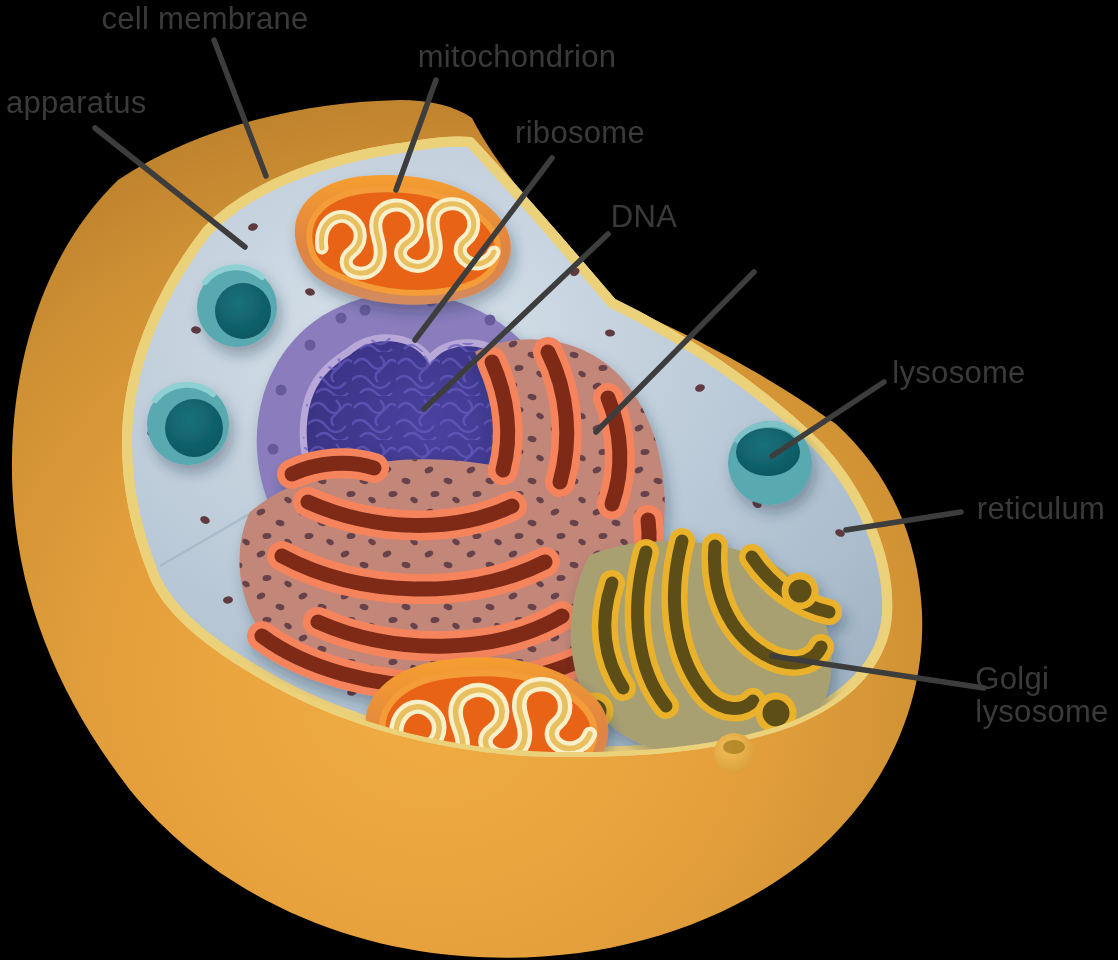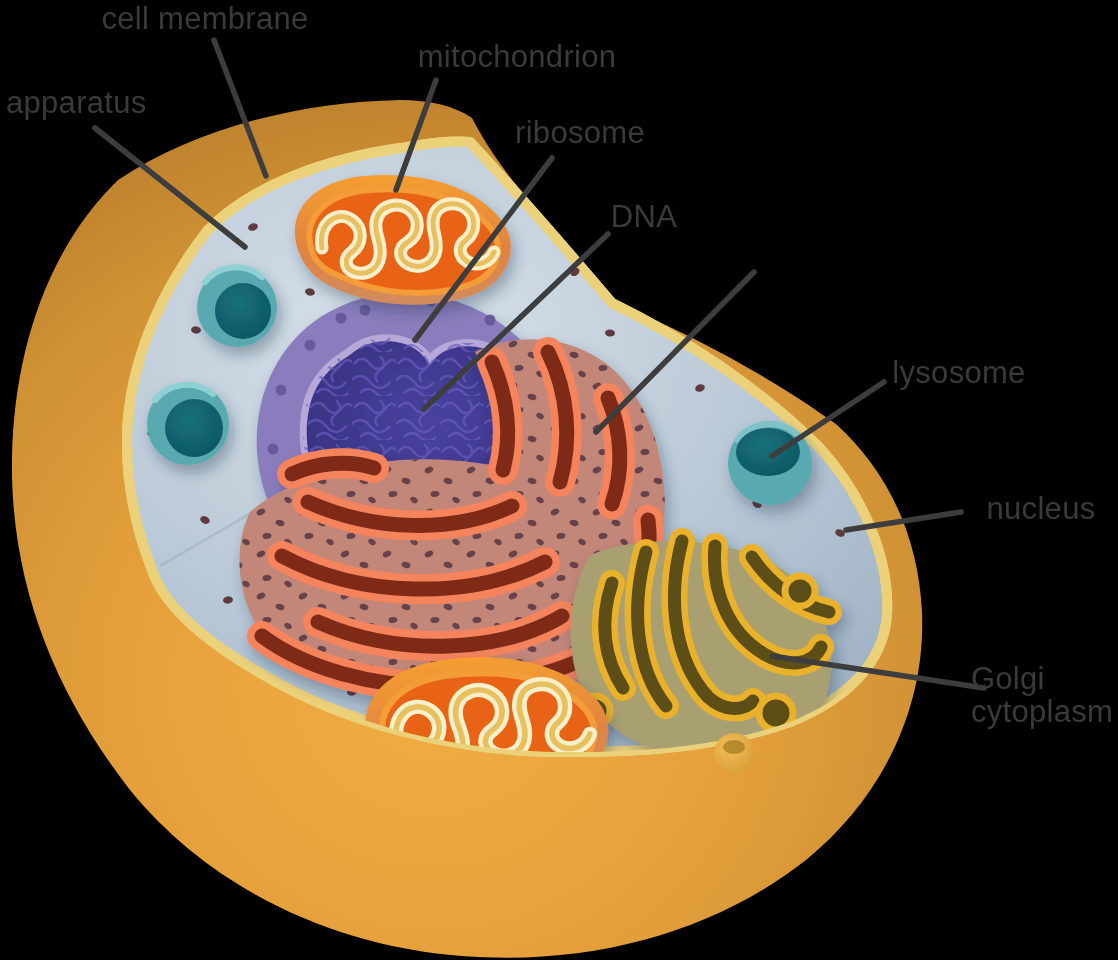--- a/index.html
+++ b/index.html
@@ -237,16 +237,16 @@
     <line class="leader" x1="984" y1="688" x2="772" y2="656"></line>
   </g>
 </svg>
 
 <div class="label center" style="left:205px;top:2px">cell membrane</div>
 <div class="label" style="left:6px;top:86px">apparatus</div>
 <div class="label center" style="left:517px;top:40px">mitochondrion</div>
 <div class="label center" style="left:580px;top:116px">ribosome</div>
 <div class="label center" style="left:644px;top:200px">DNA</div>
 <div class="label center" style="left:959px;top:356px">lysosome</div>
-<div class="label center" style="left:1041px;top:492px">nucleus</div>
+<div class="label center" style="left:1041px;top:492px">reticulum</div>
 <div class="label center" style="left:1042px;top:662px">Golgi
-cytoplasm</div>
+lysosome</div>
 </div>
 
 </body></html>

